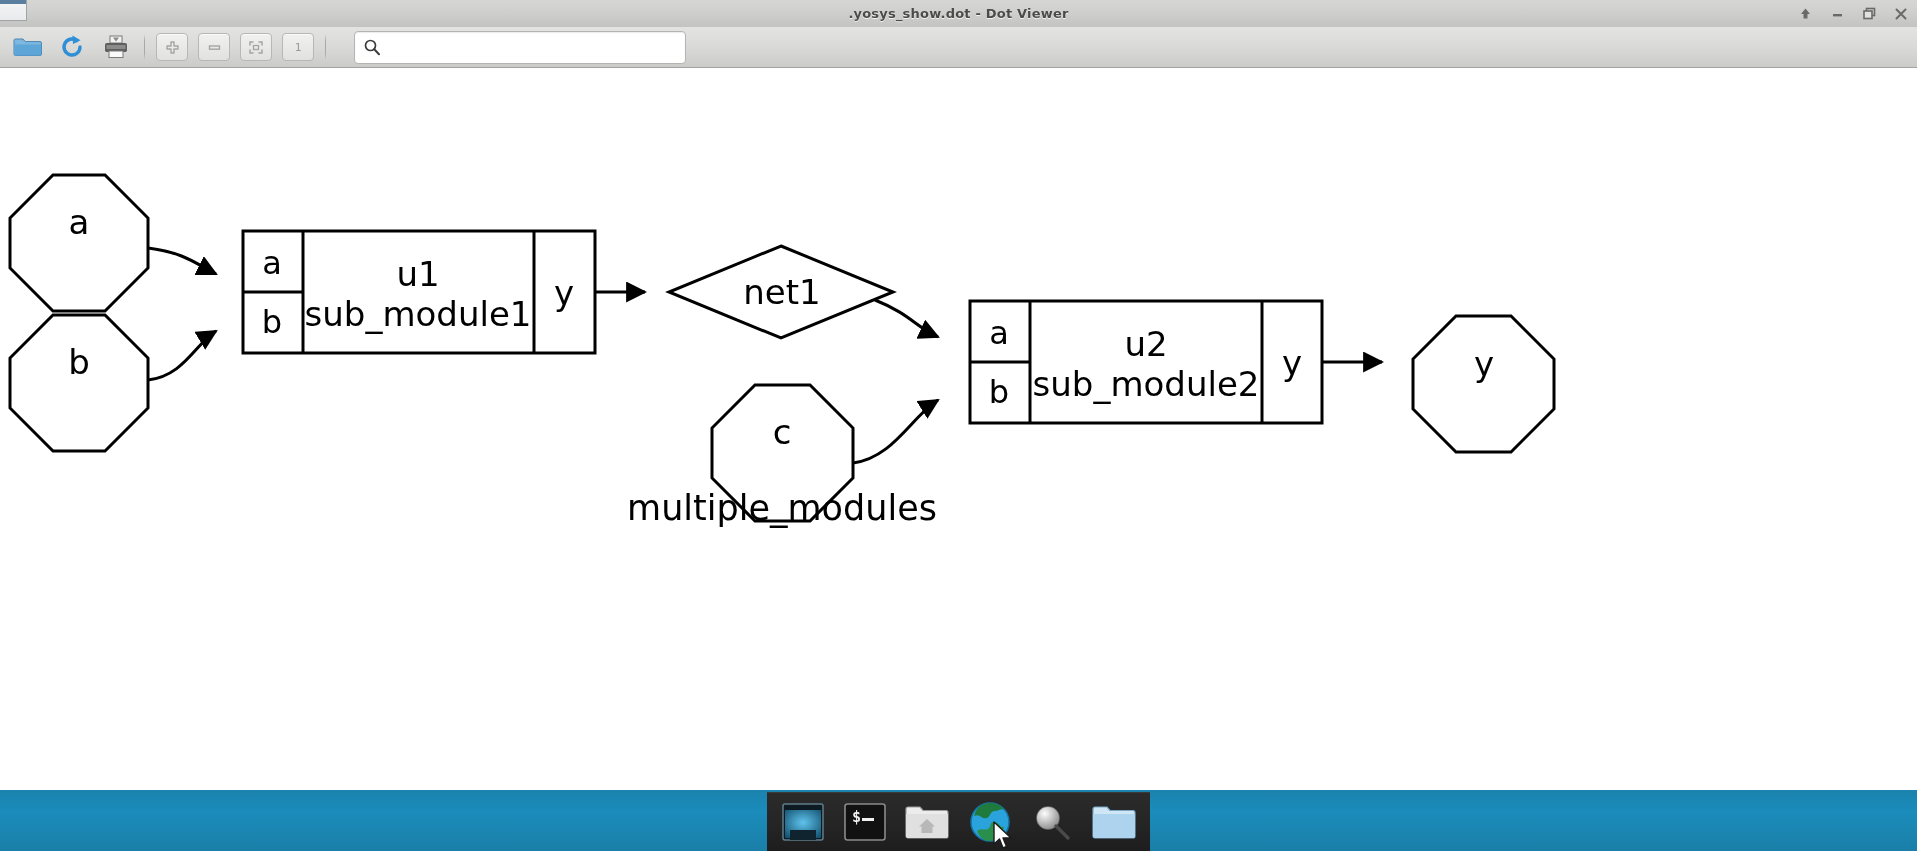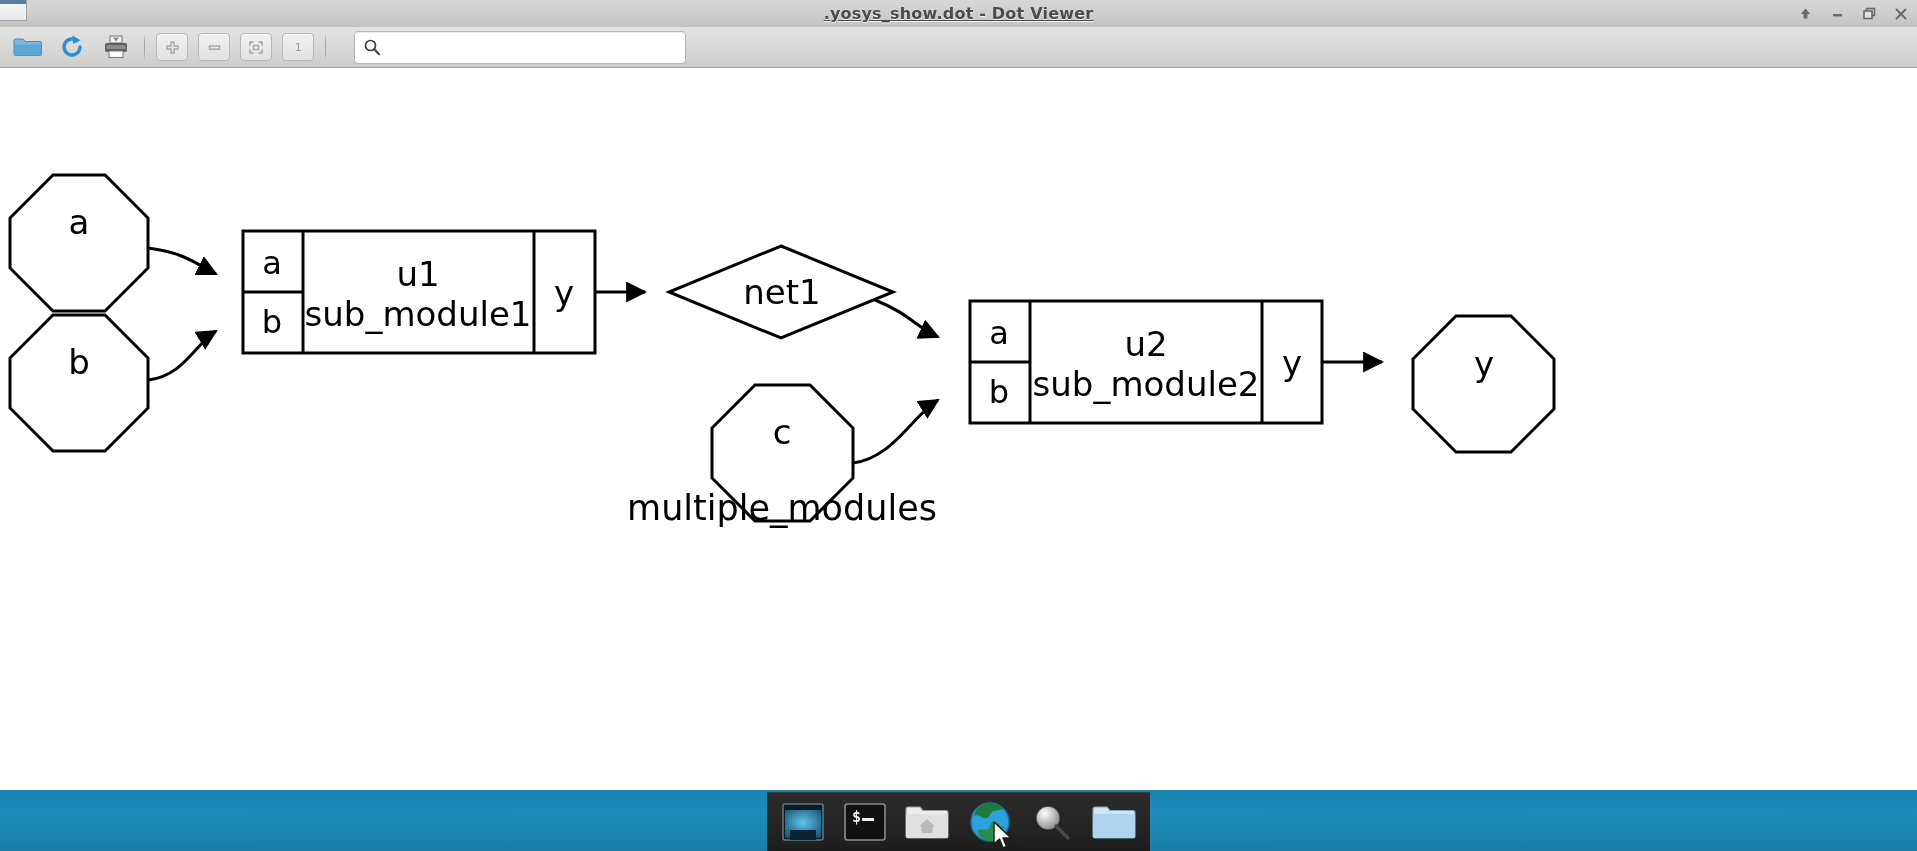--- a/index.html
+++ b/index.html
@@ -30,24 +30,23 @@
     border-bottom: 1px solid #9fa3a6;
     box-sizing: border-box;
   }
   .corner-tab::before {
     content: ""; position: absolute; left: 0; top: 0; right: 0; height: 4px;
     background: #5b7f9e;
   }
   .title-text {
     position: absolute; left: 0; top: 0; width: 1917px; height: 27px;
     line-height: 27px; text-align: center;
-    font-size: 16px; font-weight: bold; color: #4b4b4b;
+    font-size: 13px; font-weight: bold; color: #4b4b4b;
     letter-spacing: .2px;
     text-shadow: 0 1px 0 rgba(255,255,255,.75);
-    text-decoration: underline;
   }
   .win-controls {
     position: absolute; right: 6px; top: 0; height: 27px;
     display: flex; align-items: center; gap: 12px;
   }
   .win-btn {
     width: 20px; height: 20px; position: relative;
     display: flex; align-items: center; justify-content: center;
     color: #5a5a5a;
   }

